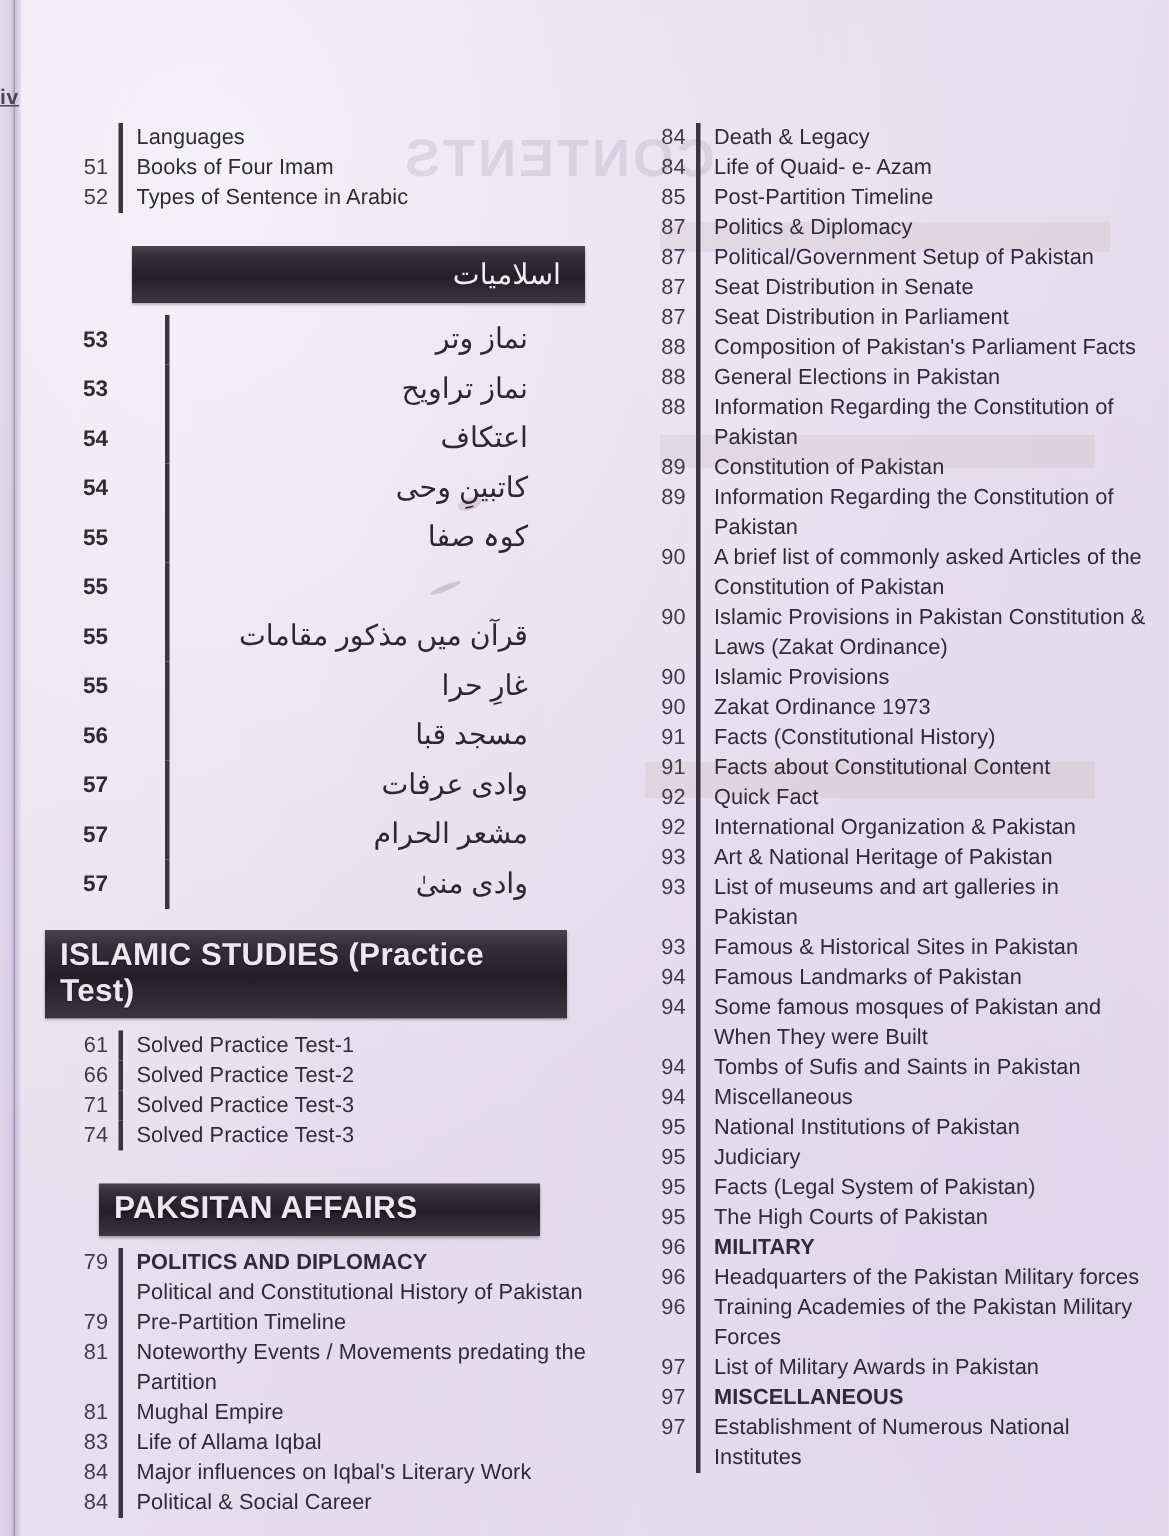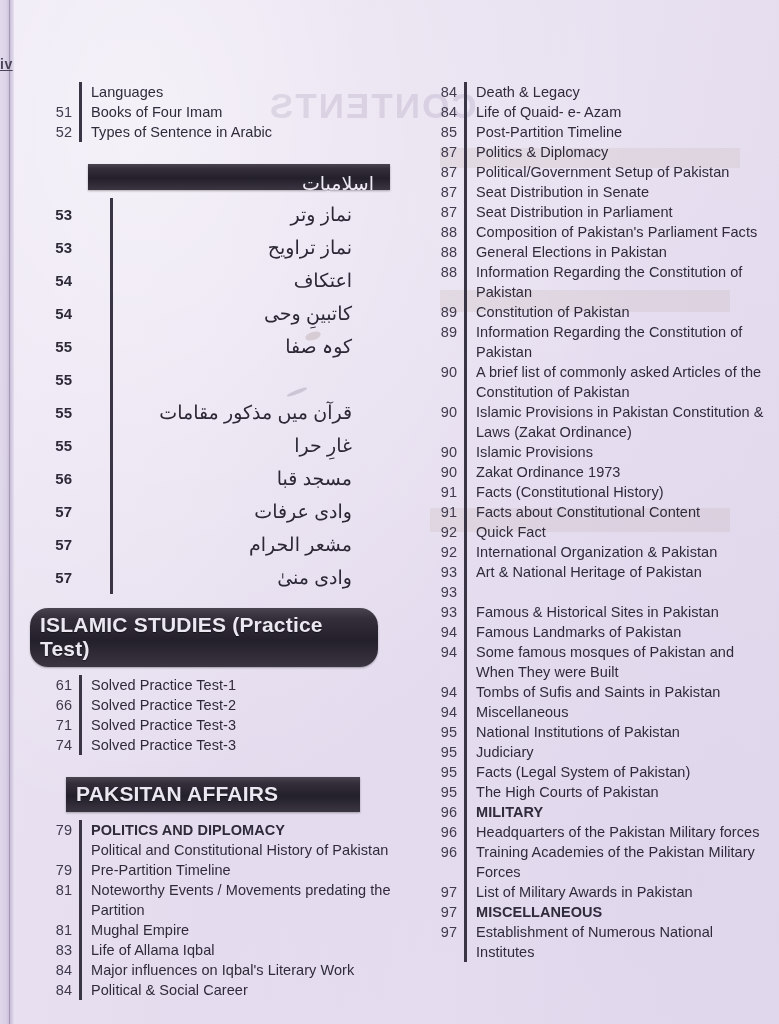--- a/index.html
+++ b/index.html
@@ -136,37 +136,37 @@
     box-shadow: 0 1px 2px rgba(0,0,0,.30);
   }
   .banner.latin {
     font-size: 21px;
     font-weight: 700;
     padding: 5px 0 6px 10px;
     letter-spacing: .2px;
     text-shadow: 0 1px 1px rgba(0,0,0,.5);
   }
   .banner.urdu-banner {
-    height: 26px;
+    height: 38px;
     direction: rtl;
     text-align: right;
     padding: 0 16px 0 0;
     font-family: "DejaVu Sans", sans-serif;
     font-size: 19px;
     line-height: 38px;
     color: #f0ecf5;
   }
 
   .spacer-lg { height: 22px; }
   .spacer-md { height: 14px; }
   .spacer-sm { height: 8px; }
 
   
   #banner-islamiat       { margin-left: 58px;  margin-right: 20px; }
-  #banner-islamic-studies{ margin-left: 0px;   margin-right: 32px; border-radius: 18px; }
+  #banner-islamic-studies{ margin-left: 0px;   margin-right: 32px; }
   #banner-pakistan       { margin-left: 36px;  margin-right: 50px; }
 
   
   .smudge { position: absolute; pointer-events: none; }
 </style>
 </head>
 <body>
 
 <div id="paper"></div>
 <div id="binding"></div>
@@ -451,20 +451,21 @@
         <span class="ttl">International Organization &amp; Pakistan</span>
       </div>
       <div class="entry">
         <span class="pg">93</span>
         <span class="rule"></span>
         <span class="ttl">Art &amp; National Heritage of Pakistan</span>
       </div>
       <div class="entry">
         <span class="pg">93</span>
         <span class="rule"></span>
+        <span class="ttl">List of museums and art galleries in Pakistan</span>
       </div>
       <div class="entry">
         <span class="pg">93</span>
         <span class="rule"></span>
         <span class="ttl">Famous &amp; Historical Sites in Pakistan</span>
       </div>
       <div class="entry">
         <span class="pg">94</span>
         <span class="rule"></span>
         <span class="ttl">Famous Landmarks of Pakistan</span>

